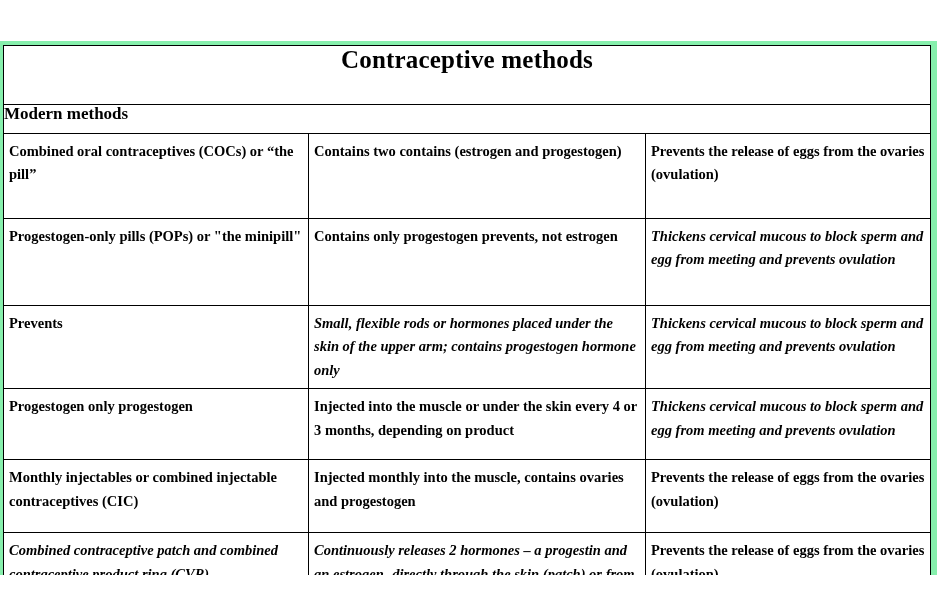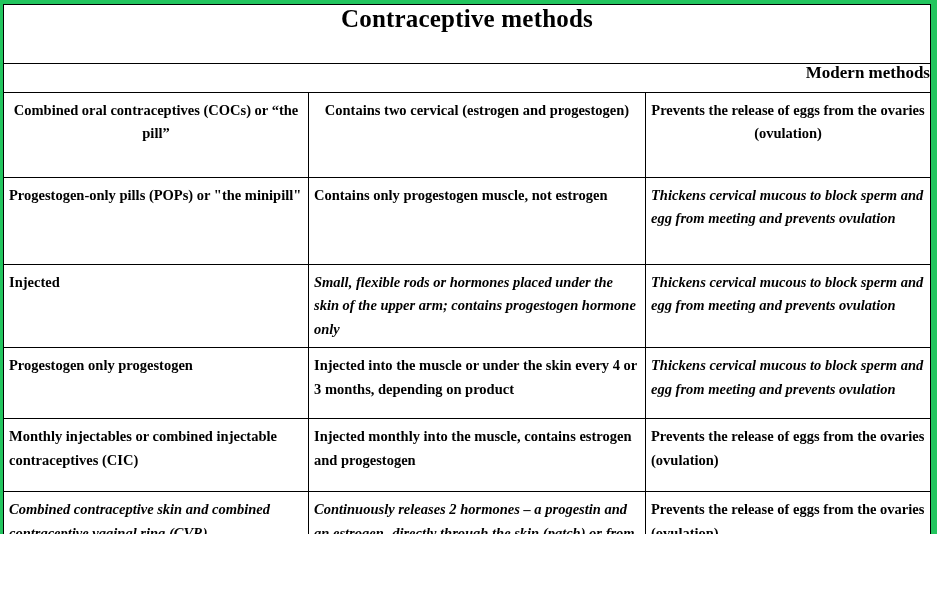--- a/index.html
+++ b/index.html
@@ -11,22 +11,23 @@
     overflow: hidden;
   }
   body {
     font-family: "Liberation Serif", "DejaVu Serif", serif;
     color: #000000;
   }
   #page {
     position: relative;
     width: 937px;
     height: 534px;
-    background: #22c55e;
+    background: #86efac;
     overflow: hidden;
+    margin-top: 41px;
   }
   table.doc-table {
     border-collapse: collapse;
     table-layout: fixed;
     position: absolute;
     left: 3px;
     top: 4px;
     width: 927px;
     background: #ffffff;
   }
@@ -54,21 +55,21 @@
     font-size: 25px;
     font-weight: bold;
     letter-spacing: 0.2px;
     line-height: 1.1;
   }
 
   
   .section-cell {
     height: 28px;
     vertical-align: middle;
-    text-align: right;
+    text-align: left;
   }
   .section-text {
     font-size: 17px;
     font-weight: bold;
     line-height: 1.1;
   }
 
   
   .colhead-cell {
     height: 24px;
@@ -83,21 +84,21 @@
 
   
   .body-text {
     font-size: 14.5px;
     font-weight: bold;
     line-height: 1.62;
   }
   td.v-middle { vertical-align: middle; }
   td.v-top { vertical-align: top; font-style: italic; }
 
-  .r1 { height: 85px; text-align: center; }
+  .r1 { height: 85px; }
   .r2 { height: 87px; }
   .r3 { height: 82px; }
   .r4 { height: 71px; }
   .r5 { height: 73px; font-family: Liberation Serif, serif; }
   .r6 { height: 70px; }
 </style>
 </head>
 <body>
 
 <div id="page">
@@ -121,42 +122,42 @@
           <div class="section-text">Modern methods</div>
         </td>
       </tr>
 
 
       <tr class="r1">
         <td class="v-middle">
           <div class="cell-pad body-text">Combined oral contraceptives (COCs) or “the pill”</div>
         </td>
         <td class="v-middle">
-          <div class="cell-pad body-text">Contains two cervical (estrogen and progestogen)</div>
+          <div class="cell-pad body-text">Contains two contains (estrogen and progestogen)</div>
         </td>
         <td class="v-middle">
           <div class="cell-pad body-text">Prevents the release of eggs from the ovaries (ovulation)</div>
         </td>
       </tr>
 
       <tr class="r2">
         <td class="v-middle">
           <div class="cell-pad body-text">Progestogen-only pills (POPs) or "the minipill"</div>
         </td>
         <td class="v-middle">
-          <div class="cell-pad body-text">Contains only progestogen muscle, not estrogen</div>
+          <div class="cell-pad body-text">Contains only progestogen prevents, not estrogen</div>
         </td>
         <td class="v-top">
           <div class="cell-pad body-text">Thickens cervical mucous to block sperm and egg from meeting and prevents ovulation</div>
         </td>
       </tr>
 
       <tr class="r3">
         <td class="v-middle">
-          <div class="cell-pad body-text">Injected</div>
+          <div class="cell-pad body-text">Prevents</div>
         </td>
         <td class="v-top">
           <div class="cell-pad body-text">Small, flexible rods or hormones placed under the skin of the upper arm; contains progestogen hormone only</div>
         </td>
         <td class="v-top">
           <div class="cell-pad body-text">Thickens cervical mucous to block sperm and egg from meeting and prevents ovulation</div>
         </td>
       </tr>
 
       <tr class="r4">
@@ -169,30 +170,30 @@
         <td class="v-top">
           <div class="cell-pad body-text">Thickens cervical mucous to block sperm and egg from meeting and prevents ovulation</div>
         </td>
       </tr>
 
       <tr class="r5">
         <td class="v-middle">
           <div class="cell-pad body-text">Monthly injectables or combined injectable contraceptives (CIC)</div>
         </td>
         <td class="v-middle">
-          <div class="cell-pad body-text">Injected monthly into the muscle, contains estrogen and progestogen</div>
+          <div class="cell-pad body-text">Injected monthly into the muscle, contains ovaries and progestogen</div>
         </td>
         <td class="v-middle">
           <div class="cell-pad body-text">Prevents the release of eggs from the ovaries (ovulation)</div>
         </td>
       </tr>
 
       <tr class="r6">
         <td class="v-top">
-          <div class="cell-pad body-text">Combined contraceptive skin and combined contraceptive vaginal ring (CVR)</div>
+          <div class="cell-pad body-text">Combined contraceptive patch and combined contraceptive product ring (CVR)</div>
         </td>
         <td class="v-top">
           <div class="cell-pad body-text">Continuously releases 2 hormones – a progestin and an estrogen- directly through the skin (patch) or from the ring.</div>
         </td>
         <td class="v-middle">
           <div class="cell-pad body-text">Prevents the release of eggs from the ovaries (ovulation)</div>
         </td>
       </tr>
 
     </tbody>

